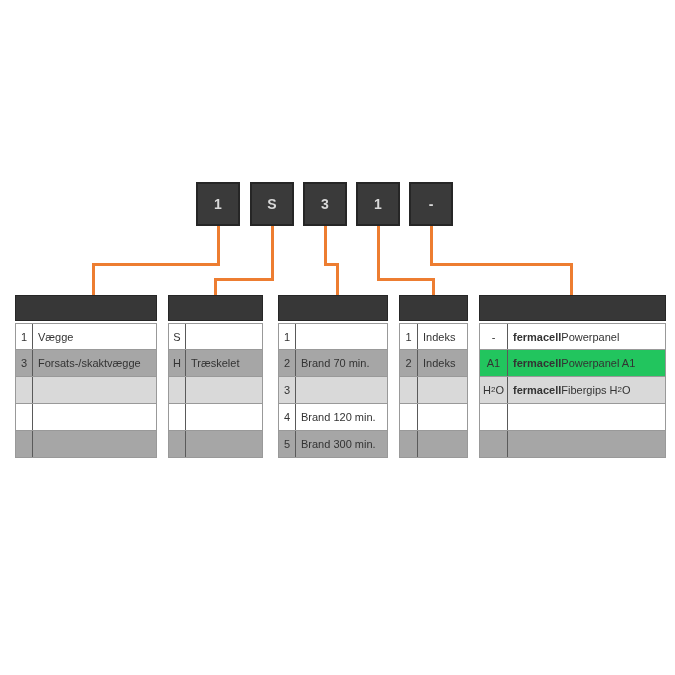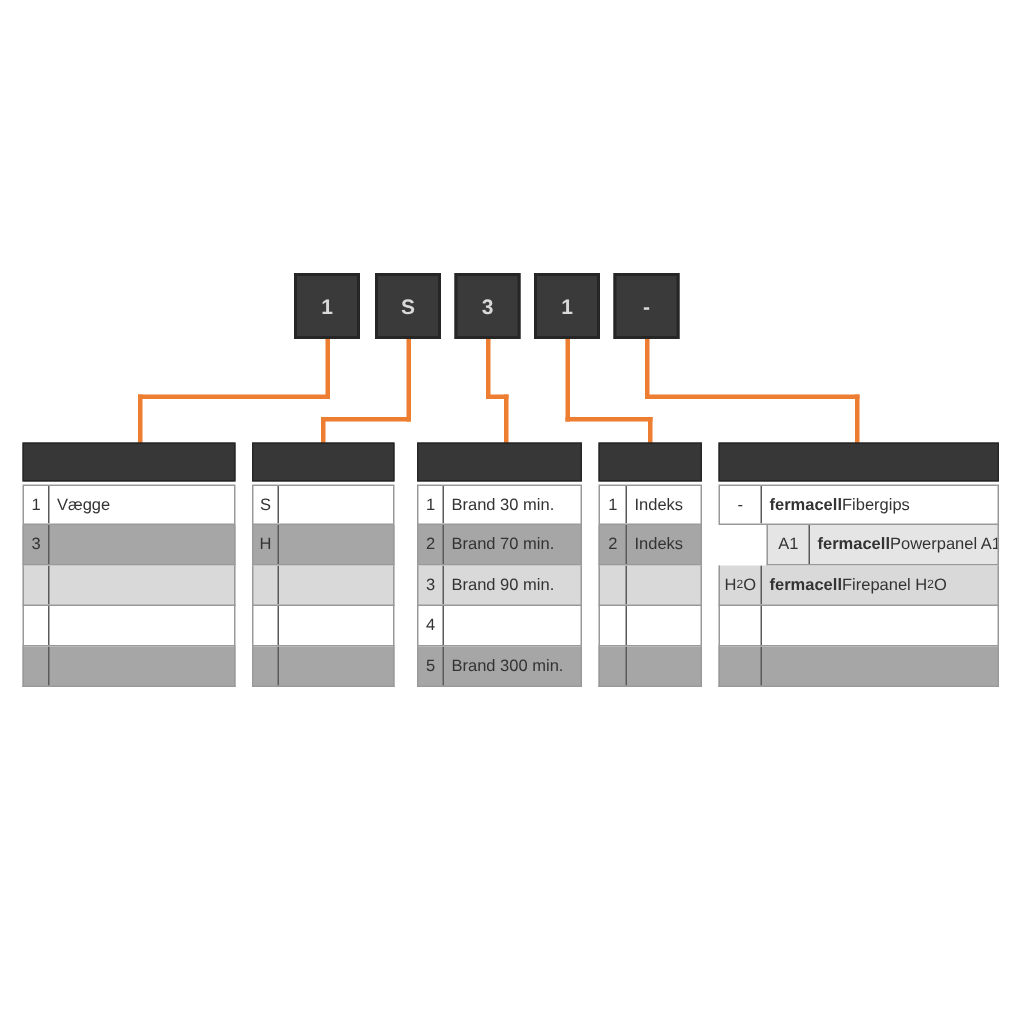--- a/index.html
+++ b/index.html
@@ -125,20 +125,23 @@
             <span>1</span>
           </div>
           <div class="cell val">
             <span>Vægge</span>
           </div>
         </div>
         <div class="row" style="background: rgb(166, 166, 166);">
           <div class="cell key">
             <span>3</span>
           </div>
+          <div class="cell val">
+            <span>Forsats-/skaktvægge</span>
+          </div>
         </div>
         <div class="row" style="background: rgb(217, 217, 217);">
           <div class="cell key"></div>
           <div class="cell val"></div>
         </div>
         <div class="row" style="background: rgb(255, 255, 255);">
           <div class="cell key"></div>
           <div class="cell val"></div>
         </div>
         <div class="row" style="background: rgb(166, 166, 166);">
@@ -152,20 +155,23 @@
     <div class="rows">
         <div class="row" style="background: rgb(255, 255, 255);">
           <div class="cell key">
             <span>S</span>
           </div>
         </div>
         <div class="row" style="background: rgb(166, 166, 166);">
           <div class="cell key">
             <span>H</span>
           </div>
+          <div class="cell val">
+            <span>Træskelet</span>
+          </div>
         </div>
         <div class="row" style="background: rgb(217, 217, 217);">
           <div class="cell key"></div>
           <div class="cell val"></div>
         </div>
         <div class="row" style="background: rgb(255, 255, 255);">
           <div class="cell key"></div>
           <div class="cell val"></div>
         </div>
         <div class="row" style="background: rgb(166, 166, 166);">
@@ -174,44 +180,41 @@
         </div>
       </div>
   </div>
   <div class="dtable t2">
     <div class="thead"></div>
     <div class="rows">
         <div class="row" style="background: rgb(255, 255, 255);">
           <div class="cell key">
             <span>1</span>
           </div>
-          <div class="cell val">
-            <span>Brand 30 min.</span>
-          </div>
         </div>
         <div class="row" style="background: rgb(166, 166, 166);">
           <div class="cell key">
             <span>2</span>
           </div>
           <div class="cell val">
             <span>Brand 70 min.</span>
           </div>
         </div>
         <div class="row" style="background: rgb(217, 217, 217);">
           <div class="cell key">
             <span>3</span>
           </div>
-          <div class="cell val">
-            <span>Brand 90 min.</span>
-          </div>
         </div>
         <div class="row" style="background: rgb(255, 255, 255);">
           <div class="cell key">
             <span>4</span>
           </div>
+          <div class="cell val">
+            <span>Brand 120 min.</span>
+          </div>
         </div>
         <div class="row" style="background: rgb(166, 166, 166);">
           <div class="cell key">
             <span>5</span>
           </div>
           <div class="cell val">
             <span>Brand 300 min.</span>
           </div>
         </div>
       </div>
@@ -251,41 +254,41 @@
   </div>
   <div class="dtable t4">
     <div class="thead"></div>
     <div class="rows">
         <div class="row" style="background: rgb(255, 255, 255);">
           <div class="cell key">
             <span>-</span>
           </div>
           <div class="cell val">
             <span style="font-weight: 700;">fermacell</span>
-            <span> Fibergips</span>
-          </div>
-        </div>
-        <div class="row" style="background: #e5e5e5; margin-left: 32px;">
+            <span> Powerpanel</span>
+          </div>
+        </div>
+        <div class="row" style="background: #22c55e;">
           <div class="cell key">
             <span>A1</span>
           </div>
           <div class="cell val">
             <span style="font-weight: 700;">fermacell</span>
             <span> Powerpanel A1</span>
           </div>
         </div>
         <div class="row" style="background: rgb(217, 217, 217);">
           <div class="cell key">
             <span>H</span>
             <sub>2</sub>
             <span>O</span>
           </div>
           <div class="cell val">
             <span style="font-weight: 700;">fermacell</span>
-            <span> Firepanel H</span>
+            <span> Fibergips H</span>
             <sub>2</sub>
             <span>O</span>
           </div>
         </div>
         <div class="row" style="background: rgb(255, 255, 255);">
           <div class="cell key"></div>
           <div class="cell val"></div>
         </div>
         <div class="row" style="background: rgb(166, 166, 166);">
           <div class="cell key"></div>

